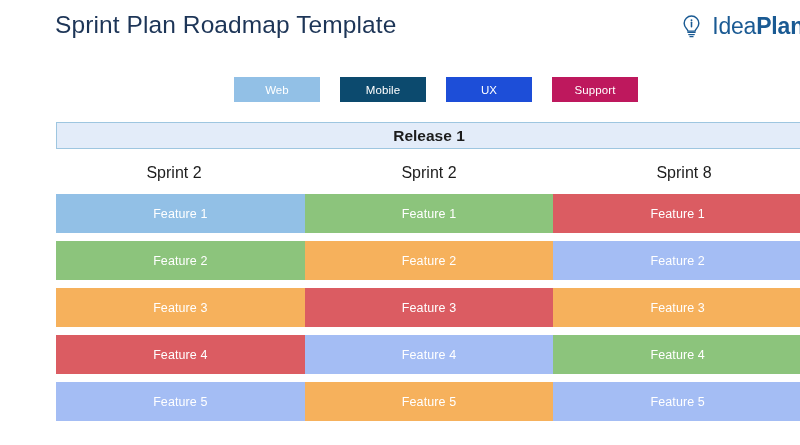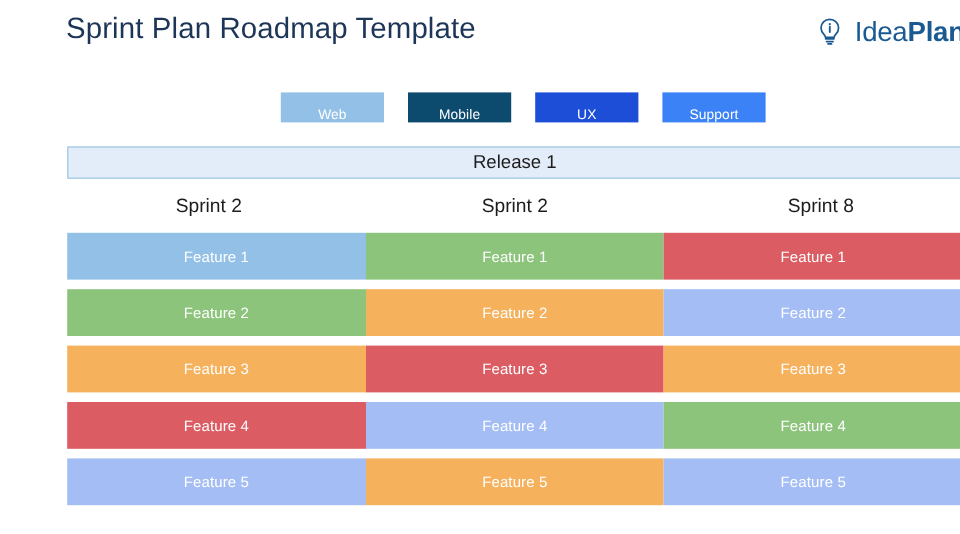--- a/index.html
+++ b/index.html
@@ -68,21 +68,21 @@
     position: absolute;
     left: 206px;
     top: 77px;
     display: flex;
     gap: 20px;
   }
   .chip {
     width: 86px;
     height: 25px;
     display: flex;
-    align-items: flex-end;
+    align-items: center;
     justify-content: center;
     font-size: 11.5px;
     color: #ffffff;
     letter-spacing: 0.1px;
   }
 
   
   .release-bar {
     position: absolute;
     left: 28px;
@@ -92,21 +92,21 @@
     box-sizing: border-box;
     background: #e3ecf9;
     border: 1px solid #9ec6e0;
     display: flex;
     align-items: center;
     justify-content: center;
   }
   .release-label {
     font-size: 15.5px;
     color: #1c1c1c;
-    font-weight: 400;
+    font-weight: 700;
   }
 
   
   .board {
     position: absolute;
     left: 28px;
     top: 162px;
     width: 746px;
   }
   .sprint-headers {
@@ -167,21 +167,21 @@
   <div class="legend">
     <div class="chip" style="background: rgb(146, 192, 230);">
       <span>Web</span>
     </div>
     <div class="chip" style="background: #0c4a6e;">
       <span>Mobile</span>
     </div>
     <div class="chip" style="background: #1d4ed8;">
       <span>UX</span>
     </div>
-    <div class="chip" style="background: #3b82f6;">
+    <div class="chip" style="background: #be185d;">
       <span>Support</span>
     </div>
   </div>
 
   <div class="release-bar" style="background: rgb(227, 236, 249); border-color: rgb(158, 198, 224);">
     <span class="release-label">Release 1</span>
   </div>
 
   <div class="board">
     <div class="sprint-headers">

